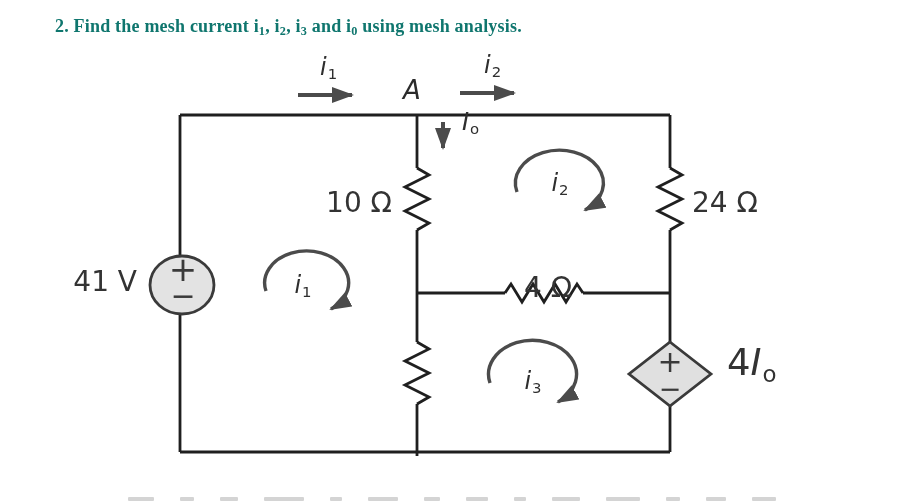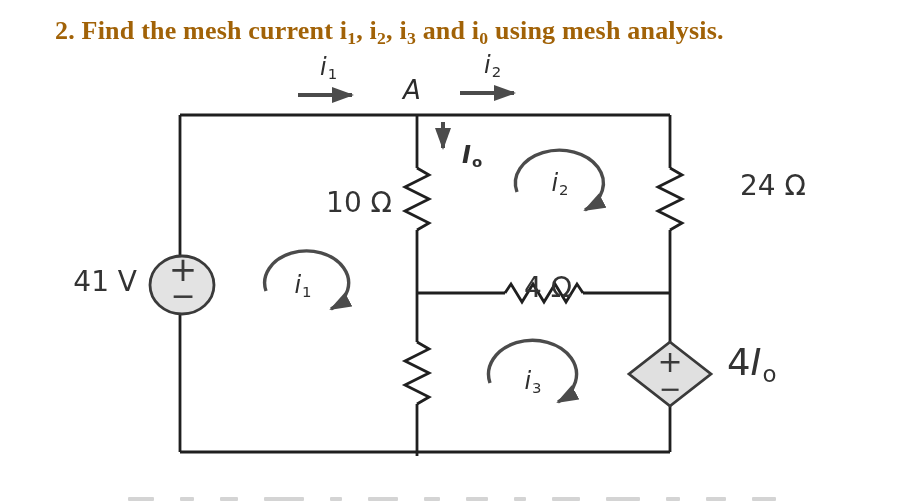--- a/index.html
+++ b/index.html
@@ -6,21 +6,21 @@
   .stage{
     position:relative;
     width:904px;height:504px;
     background:#ffffff;
     overflow:hidden;
     font-family:"DejaVu Sans", sans-serif;
   }
   .title{
     position:absolute;left:55px;top:16px;
     font-family:"Liberation Serif", serif;
-    font-weight:bold;font-size:26px;color:#a16207;
+    font-weight:bold;font-size:18px;color:#0f766e;
     white-space:nowrap;letter-spacing:0.2px;
   }
   .title sub{font-size:0.68em;vertical-align:-0.28em;}
   svg.circuit{position:absolute;left:0;top:0;}
   .lbl{
     position:absolute;color:#333333;font-size:28px;line-height:1;
     white-space:nowrap;
   }
   .lbl sub{font-size:0.62em;vertical-align:-0.30em;margin-left:1px;}
   .it{font-style:italic;}
@@ -83,34 +83,34 @@
       <path d="M266,291 A42,32 0 1 1 331,309" stroke-width="3.4" marker-end="url(#ah)"></path>
       <path d="M517,192 A44,33 0 1 1 585,210" stroke-width="3.4" marker-end="url(#ah)"></path>
       <path d="M490,383 A44,34 0 1 1 558,402" stroke-width="3.4" marker-end="url(#ah)"></path>
     </g>
   </svg>
 
   <div class="lbl right" style="left:42px;top:268px;width:95px;">41 V</div>
 
   <div class="lbl right" style="left:296px;top:189px;width:96px;">10 Ω</div>
 
-  <div class="lbl" style="left:692px;top:172px;margin-left:48px;">24 Ω</div>
+  <div class="lbl" style="left:692px;top:189px;">24 Ω</div>
 
   <div class="lbl center" style="left:548px;top:262px;margin-top:26px;">4 Ω</div>
 
 
   <div class="lbl" style="left:727px;top:344px;font-size:37px;text-align:center;">4<span class="it">I</span><sub>o</sub></div>
 
   <div class="lbl node-a" style="left:403px;top:77px;">A</div>
 
   <div class="lbl cur" style="left:320px;top:55px;"><span class="it">i</span><sub>1</sub></div>
 
   <div class="lbl cur" style="left:484px;top:53px;"><span class="it">i</span><sub>2</sub></div>
 
-  <div class="lbl cur" style="left:462px;top:143px;font-weight:bold;"><span class="it">I</span><sub>o</sub></div>
+  <div class="lbl cur" style="left:462px;top:110px;"><span class="it">I</span><sub>o</sub></div>
 
   <div class="lbl cur center" style="left:303px;top:287px;"><span class="it">i</span><sub>1</sub></div>
 
   <div class="lbl cur center" style="left:560px;top:185px;"><span class="it">i</span><sub>2</sub></div>
 
   <div class="lbl cur center" style="left:533px;top:383px;"><span class="it">i</span><sub>3</sub></div>
 
   <div class="frag">
     <i style="width:26px"></i>
       <i style="width:14px"></i>

